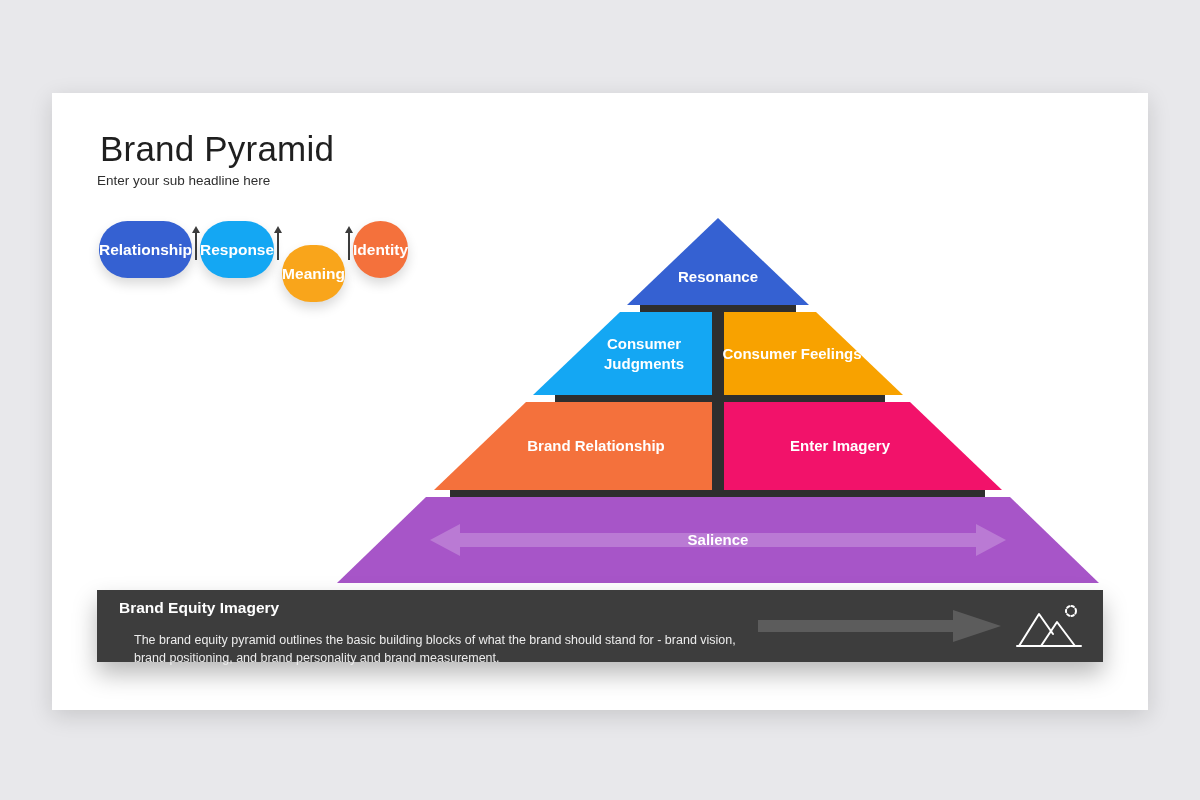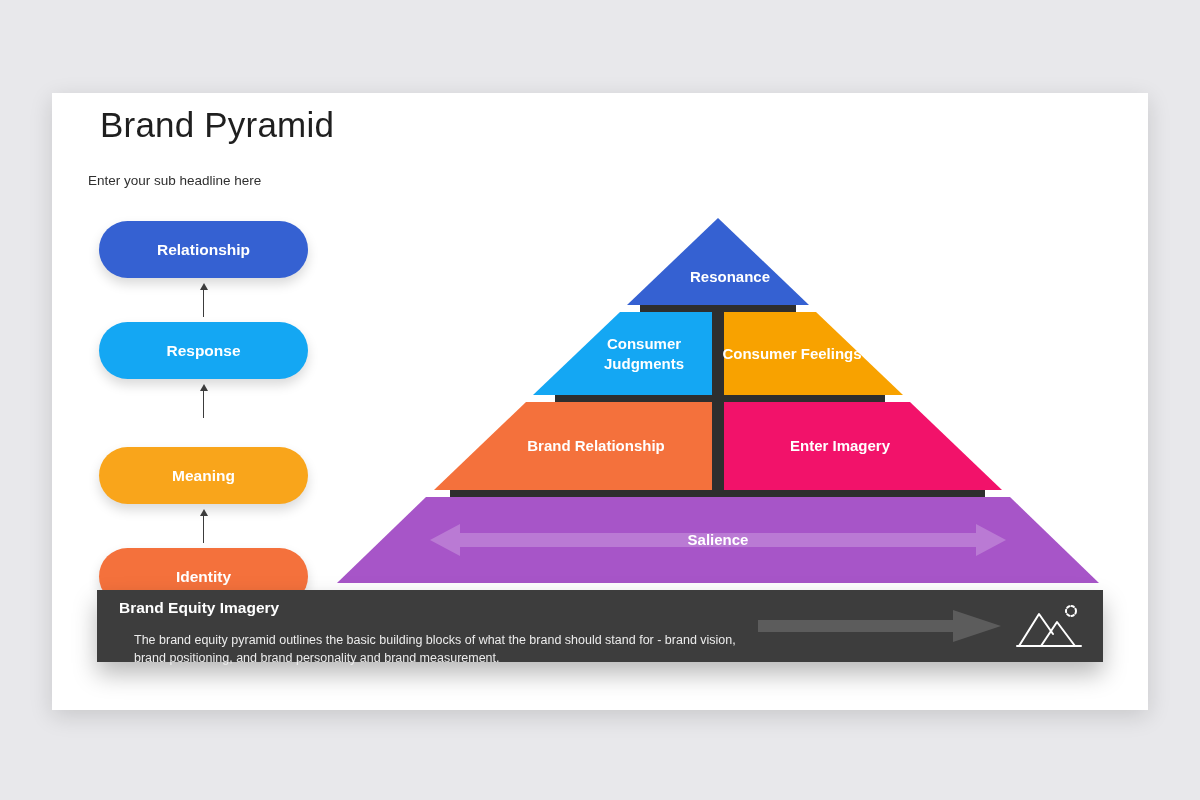--- a/index.html
+++ b/index.html
@@ -6,30 +6,30 @@
   body {
     width:1200px; height:800px; position:relative; overflow:hidden;
     background:#e8e8eb;
     font-family:"Liberation Sans", sans-serif;
   }
   .slide {
     position:absolute; left:52px; top:93px; width:1096px; height:617px;
     background:#ffffff; box-shadow:0 6px 22px rgba(0,0,0,0.14);
   }
   .title {
-    position:absolute; left:48px; top:12px; margin:0;
+    position:absolute; left:48px; top:36px; margin:0;
     font-size:35px; font-weight:500; color:#1f1f1f; letter-spacing:0.2px;
   }
   .subtitle {
-    position:absolute; left:36px; top:80px; margin:0;
+    position:absolute; left:45px; top:80px; margin:0;
     font-size:13.5px; color:#2f2f2f;
   }
   .pill-stack {
     position:absolute; left:47px; top:128px; width:209px;
-    display:flex; flex-direction:column;
+    display:flex; flex-direction:row;
   }
   .pill {
     height:57px; border-radius:29px;
     display:flex; align-items:center; justify-content:center;
     color:#fff; font-weight:bold; font-size:15.5px;
     box-shadow:0 6px 12px rgba(0,0,0,0.15);
   }
   .up-arrow {
     height:44px; display:flex; flex-direction:column; align-items:center;
     padding:5px 0; box-sizing:border-box;
@@ -41,21 +41,21 @@
   }
   .up-arrow .line { width:1.5px; flex:1; background:#3c3c3c; }
 
   .pyramid-wrap { position:absolute; left:278px; top:117px; width:780px; height:375px; }
   .pyramid-svg { position:absolute; left:0; top:0; }
 
   .pyr-label {
     position:absolute; display:flex; align-items:center; justify-content:center;
     text-align:center; color:#fff; font-weight:bold; font-size:15px; line-height:1.35;
   }
-  .lbl-resonance { left:320px; top:50px;  width:160px; height:34px; }
+  .lbl-resonance { left:308px; top:50px;  width:160px; height:34px; }
   .lbl-cj        { left:244px; top:104px; width:140px; height:80px; }
   .lbl-cf        { left:392px; top:104px; width:140px; height:80px; }
   .lbl-bp        { left:171px; top:194px; width:190px; height:84px; }
   .lbl-bi        { left:415px; top:194px; width:190px; height:84px; }
   .lbl-sal       { left:288px; top:289px; width:200px; height:82px; }
 
   .footer-bar {
     position:absolute; left:45px; top:497px; width:1006px; height:72px;
     background:#3d3d3d; box-shadow:0 12px 24px rgba(0,0,0,0.28);
   }

